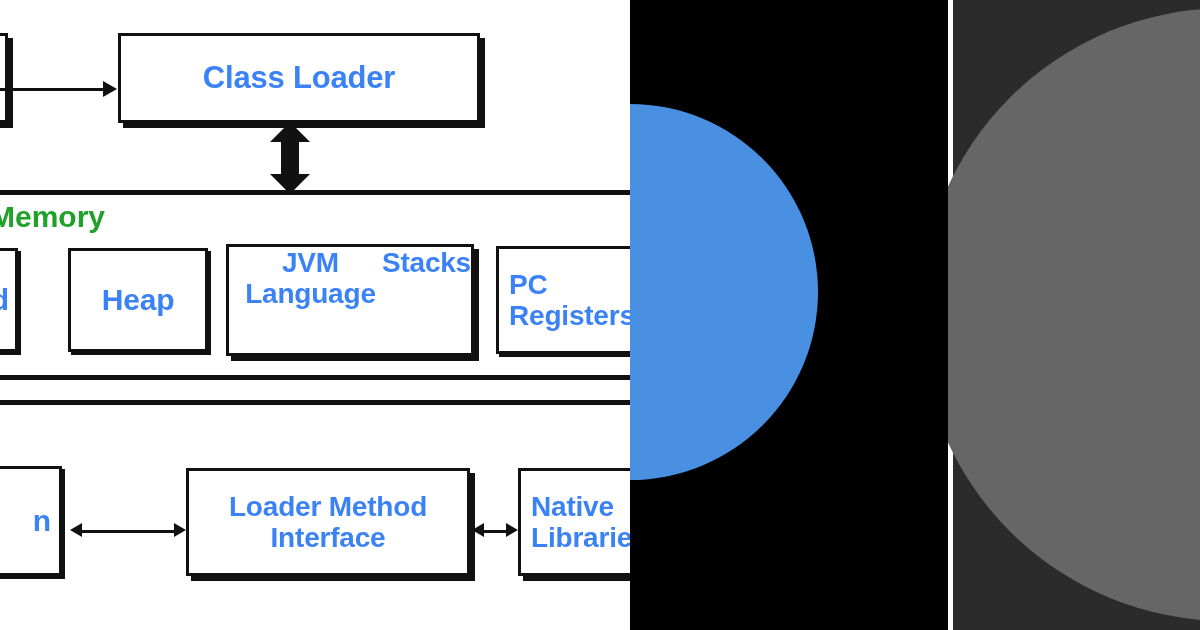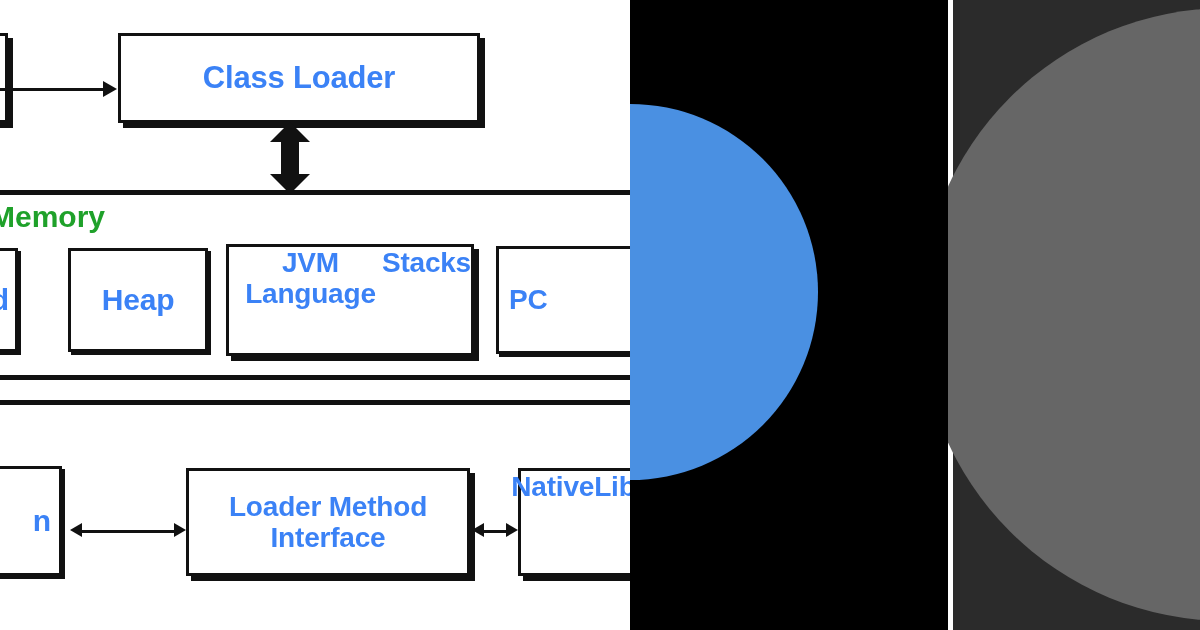--- a/index.html
+++ b/index.html
@@ -161,20 +161,21 @@
       <span>Heap</span>
     </div>
 
     <div class="dbox" style="left:226px; top:244px; width:248px; height:112px; font-size:28px; flex-direction:row; align-items:flex-start; padding-left:10px;">
       <span>JVM Language</span>
       <span>Stacks</span>
     </div>
 
     <div class="dbox thin" style="left:496px; top:246px; width:178px; height:108px; font-size:28px; flex-direction:column; align-items:flex-start; padding-left:10px;">
       <span>PC</span>
+      <span>Registers</span>
     </div>
 
     <div class="band" style="left:-40px; top:400px; width:700px; height:260px;"></div>
 
     <div class="dbox thin" style="left:-56px; top:466px; width:118px; height:110px; font-size:30px; justify-content:flex-end; padding-right:8px;">
       <span>n</span>
     </div>
 
     <div class="hline" style="left:82px; top:530px; width:98px;"></div>
     <div class="arrowhead-l" style="left:70px; top:523px; border-right-width:12px; border-top-width:7px; border-bottom-width:7px;"></div>
@@ -182,21 +183,21 @@
 
     <div class="dbox" style="left:186px; top:468px; width:284px; height:108px; font-size:28px; flex-direction:column; align-items:center;">
       <span>Loader Method</span>
       <span>Interface</span>
     </div>
 
     <div class="hline" style="left:480px; top:530px; width:32px;"></div>
     <div class="arrowhead-l" style="left:472px; top:523px; border-right-width:12px; border-top-width:7px; border-bottom-width:7px;"></div>
     <div class="arrowhead-r" style="left:506px; top:523px; border-left-width:12px; border-top-width:7px; border-bottom-width:7px;"></div>
 
-    <div class="dbox" style="left:518px; top:468px; width:176px; height:108px; font-size:28px; align-items:flex-start; padding-left:10px;">
+    <div class="dbox" style="left:518px; top:468px; width:176px; height:108px; font-size:28px; flex-direction:column; align-items:flex-start; padding-left:10px;">
       <span>Native</span>
       <span>Libraries</span>
     </div>
 
   </div>
 
   <div id="panel-thread">
     <div id="thread-circle">
       
       

